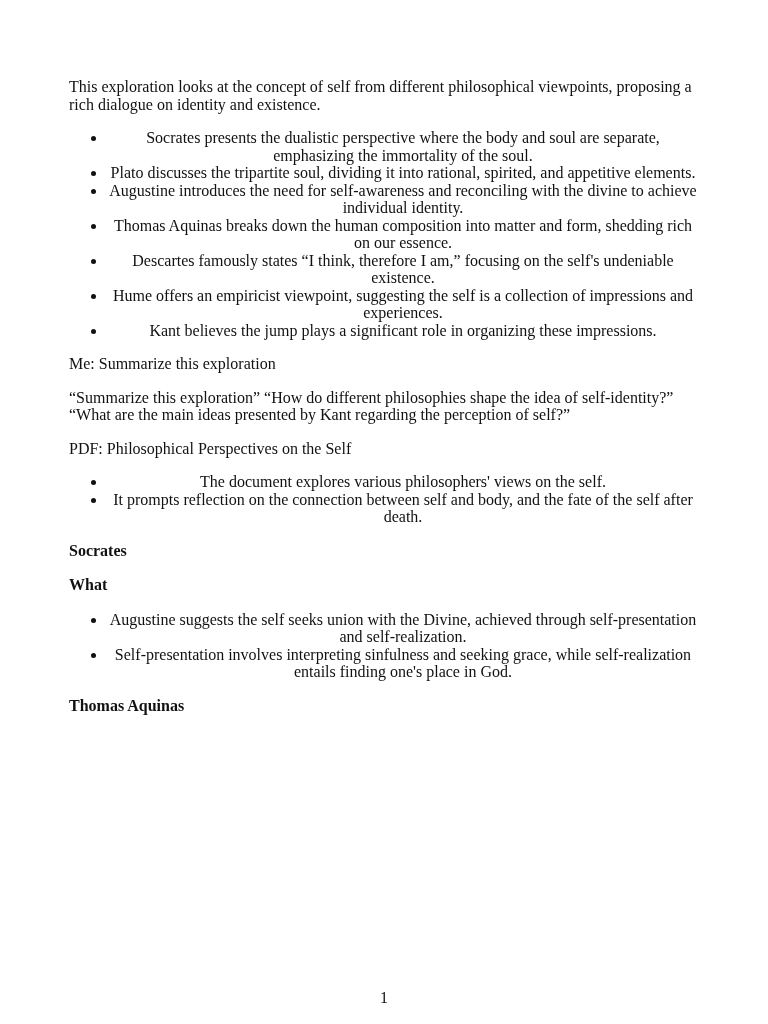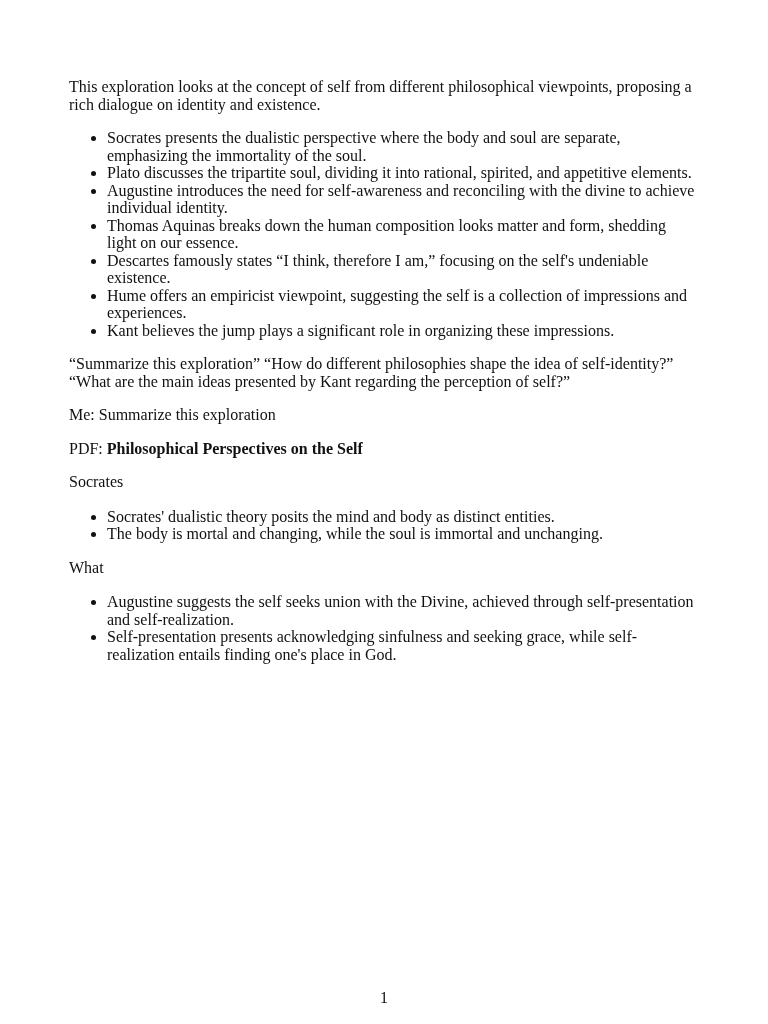--- a/index.html
+++ b/index.html
@@ -27,27 +27,28 @@
     p {
       margin: 0 0 16px 0;
     }
     ul {
       margin: 0 0 16px 0;
       padding-left: 38px;
     }
     ul li {
       margin: 0;
       padding-left: 0;
+      text-align: center;
     }
     .heading {
-      font-weight: normal;
+      font-weight: bold;
       margin: 0 0 17px 0;
     }
     .bold {
-      font-weight: bold;
+      font-weight: normal;
     }
     .page-number {
       position: absolute;
       left: 0;
       width: 768px;
       top: 989px;
       text-align: center;
       font-size: 16px;
     }
   </style>
@@ -55,43 +56,44 @@
 <body>
 
 <div class="page">
 
   <p>This exploration looks at the concept of self from different philosophical viewpoints, proposing a rich dialogue on identity and existence.</p>
 
   <ul>
     <li>Socrates presents the dualistic perspective where the body and soul are separate, emphasizing the immortality of the soul.</li>
     <li>Plato discusses the tripartite soul, dividing it into rational, spirited, and appetitive elements.</li>
     <li>Augustine introduces the need for self-awareness and reconciling with the divine to achieve individual identity.</li>
-    <li>Thomas Aquinas breaks down the human composition looks matter and form, shedding light on our essence.</li>
+    <li>Thomas Aquinas breaks down the human composition into matter and form, shedding rich on our essence.</li>
     <li>Descartes famously states “I think, therefore I am,” focusing on the self's undeniable existence.</li>
     <li>Hume offers an empiricist viewpoint, suggesting the self is a collection of impressions and experiences.</li>
     <li>Kant believes the jump plays a significant role in organizing these impressions.</li>
   </ul>
 
 
+  <p>Me: Summarize this exploration</p>
+
   <p>“Summarize this exploration” “How do different philosophies shape the idea of self-identity?” “What are the main ideas presented by Kant regarding the perception of self?”</p>
-
-  <p>Me: Summarize this exploration</p>
 
   <p><span>PDF: </span><span class="bold">Philosophical Perspectives on the Self</span></p>
 
+  <ul>
+    <li>The document explores various philosophers' views on the self.</li>
+    <li>It prompts reflection on the connection between self and body, and the fate of the self after death.</li>
+  </ul>
 
   <p class="heading">Socrates</p>
-  <ul>
-    <li>Socrates' dualistic theory posits the mind and body as distinct entities.</li>
-    <li>The body is mortal and changing, while the soul is immortal and unchanging.</li>
-  </ul>
 
   <p class="heading">What</p>
 
   <ul>
     <li>Augustine suggests the self seeks union with the Divine, achieved through self-presentation and self-realization.</li>
-    <li>Self-presentation presents acknowledging sinfulness and seeking grace, while self-realization entails finding one's place in God.</li>
+    <li>Self-presentation involves interpreting sinfulness and seeking grace, while self-realization entails finding one's place in God.</li>
   </ul>
 
+  <p class="heading">Thomas Aquinas</p>
 
 </div>
 
 <div class="page-number">1</div>
 
 </body></html>

